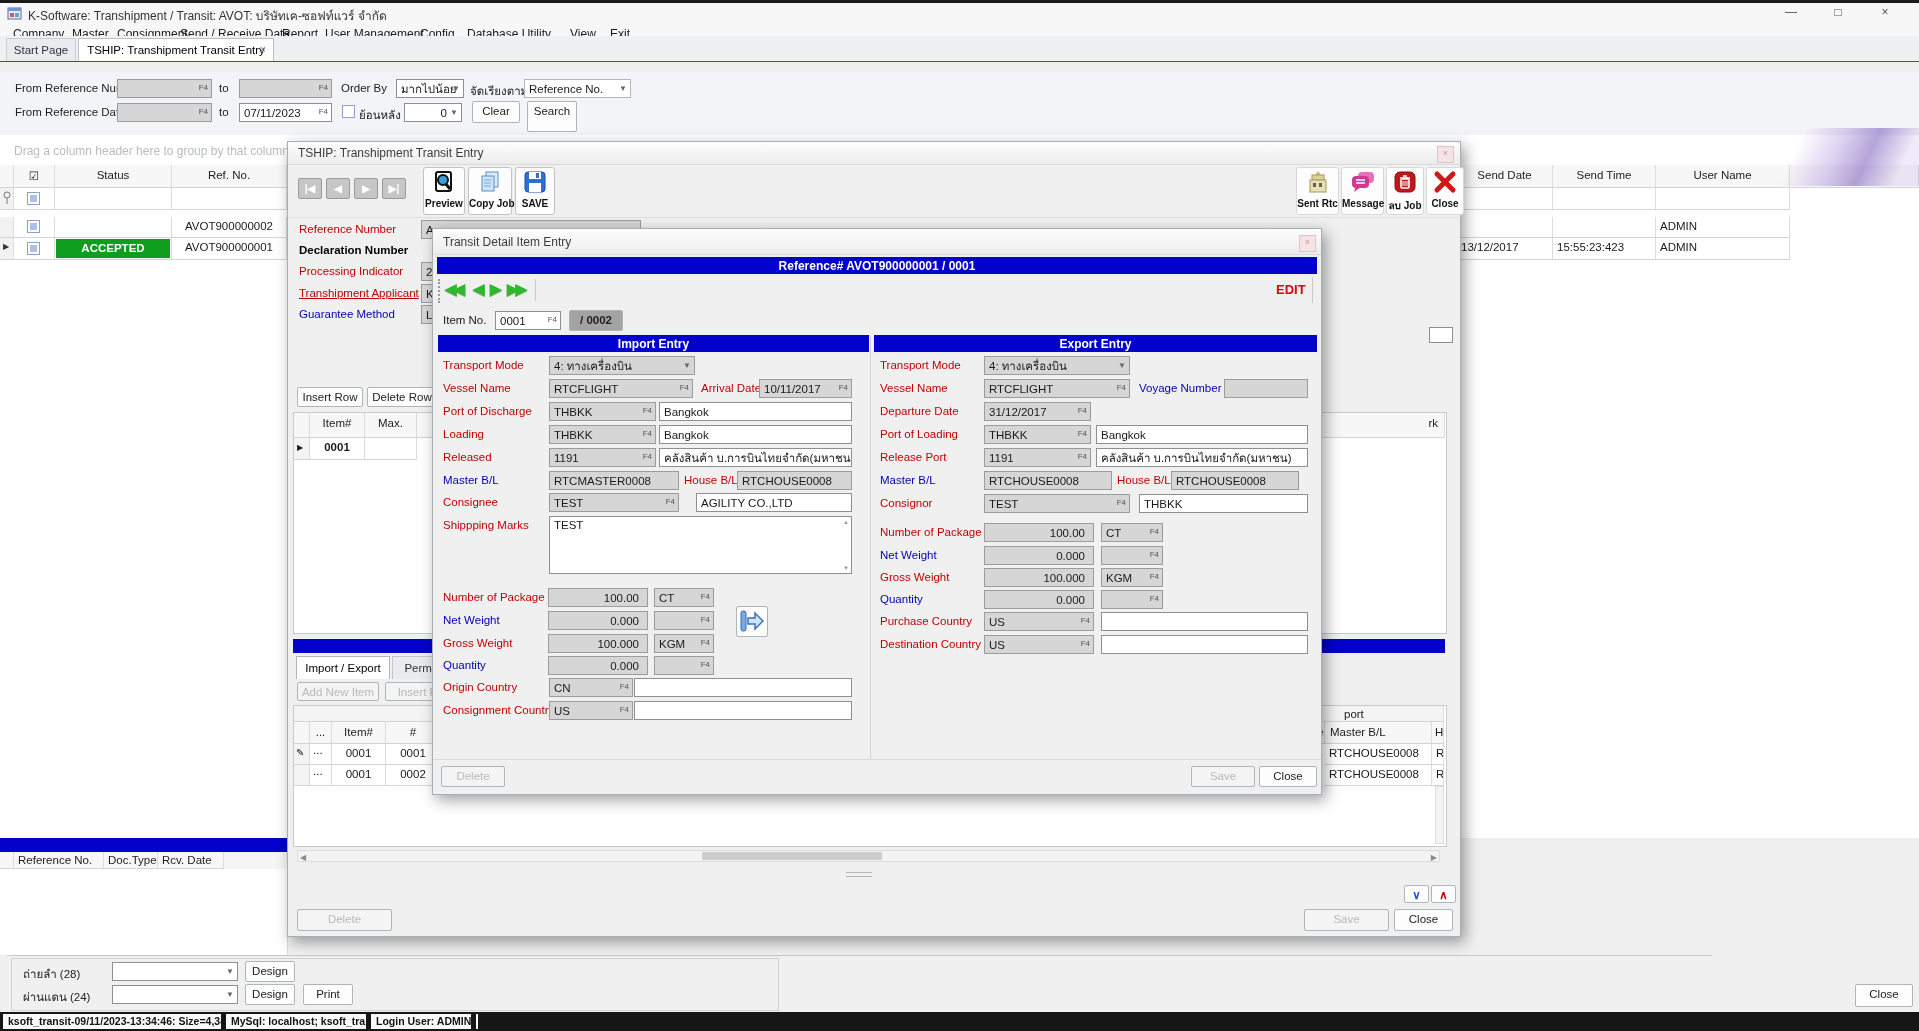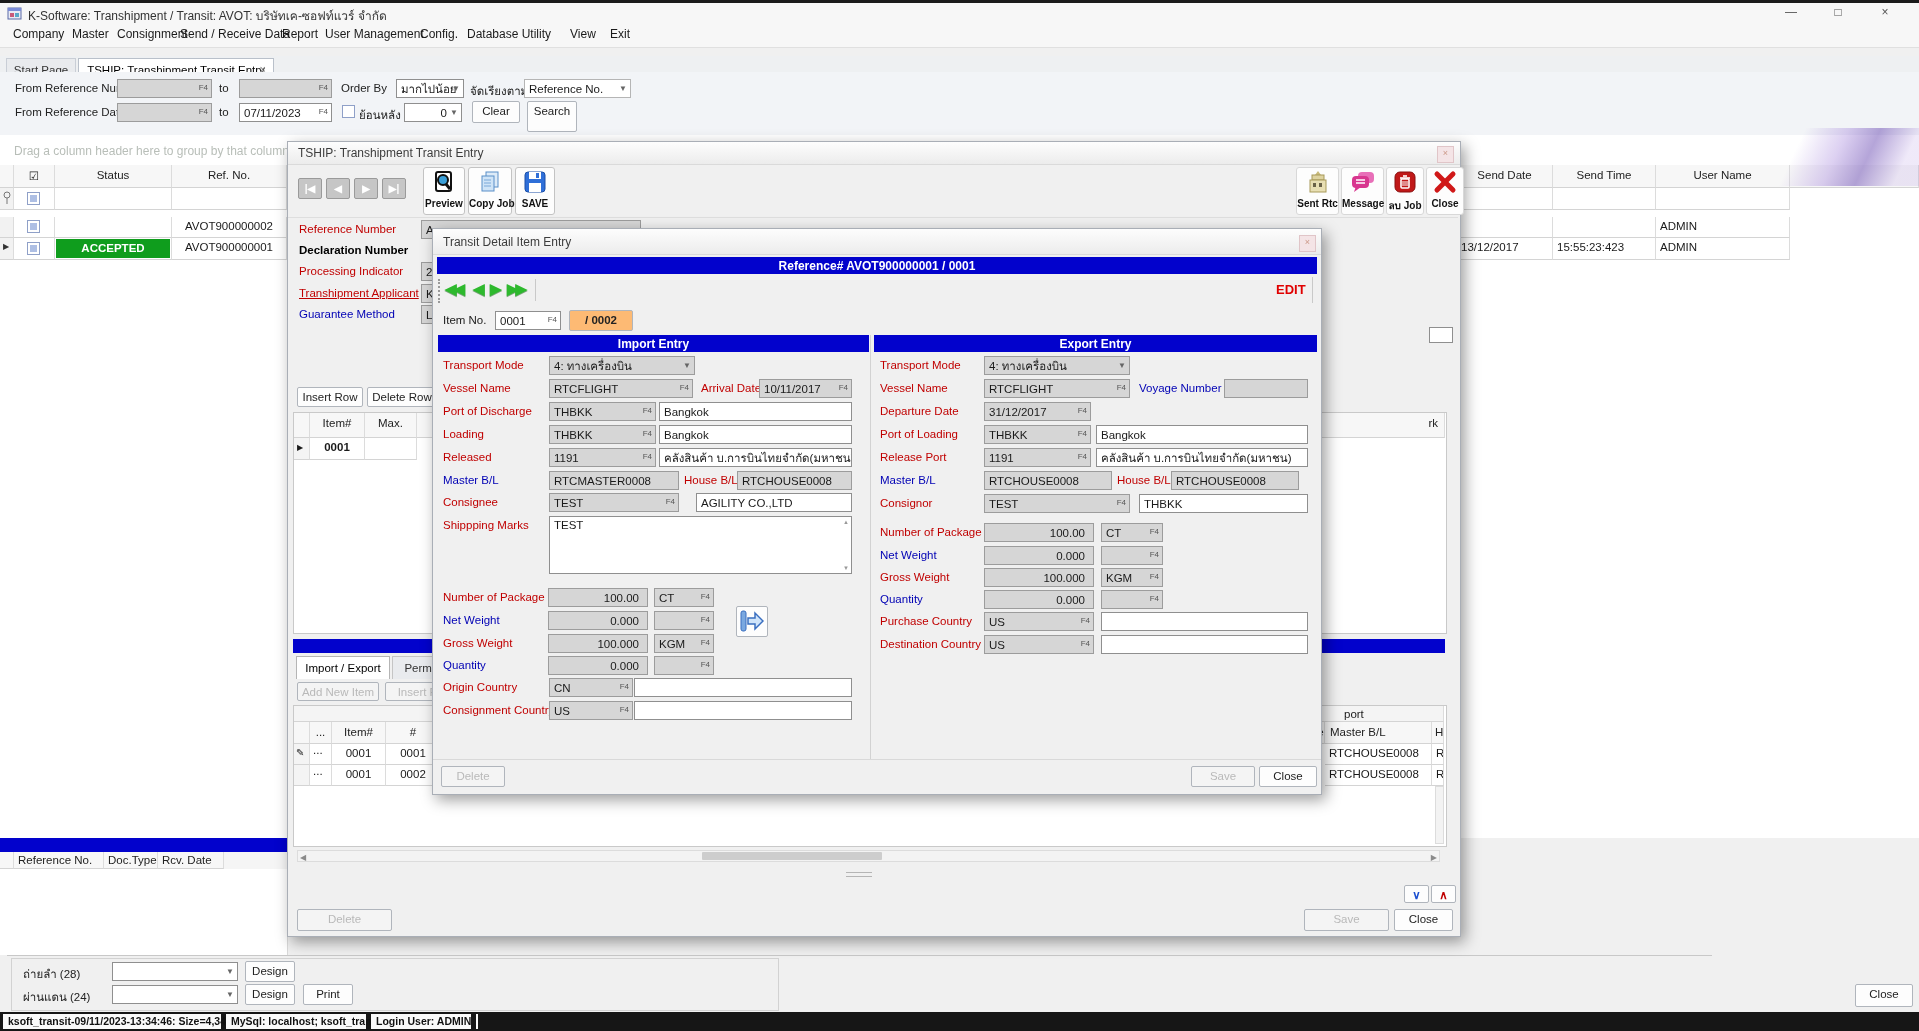--- a/index.html
+++ b/index.html
@@ -7,21 +7,21 @@
         font-family:"Liberation Sans",sans-serif;font-size:12px;color:#1a1a1a;}
   .abs{position:absolute;}
   .nowrap{white-space:nowrap;overflow:hidden;}
   
   .topedge{position:absolute;left:0;top:0;width:100%;height:3px;background:#1b1b1b;}
   .titlebar{position:absolute;left:0;top:3px;width:100%;height:20px;background:#f7f7f7;border-bottom:1px solid #e3e3e3;}
   .wintitle{position:absolute;left:28px;top:3px;font-size:12px;color:#333;}
   .winbtn{position:absolute;top:0;height:20px;width:46px;text-align:center;color:#555;font-size:12px;padding-top:2px;box-sizing:border-box;}
   .menubar{position:absolute;left:0;top:23px;width:100%;height:24px;background:#f7f7f7;border-bottom:1px solid #e0e0e0;}
   .menuitem{position:absolute;top:4px;font-size:12px;color:#1a1a1a;}
-  .tabstrip{position:absolute;left:0;top:36px;width:100%;height:25px;background:#eef0f2;border-bottom:1px solid #6d28d9;margin-top:20px;}
+  .tabstrip{position:absolute;left:0;top:36px;width:100%;height:25px;background:#eef0f2;border-bottom:1px solid #6d28d9;}
   .tab{position:absolute;top:2px;height:23px;box-sizing:border-box;font-size:11.5px;padding-top:5px;text-align:center;}
   .tab.inactive{background:#e9ebee;border:1px solid #c9ced6;border-bottom:none;color:#333;}
   .tab.active{background:#fff;border:1px solid #b9c0ca;border-bottom:none;color:#000;}
   
   .searchpanel{position:absolute;left:0;top:72px;width:100%;height:63px;background:#f2f4f7;border-bottom:1px solid #cfd5de;}
   .slabel{position:absolute;font-size:11.5px;color:#222;}
   .fld{position:absolute;height:19px;background:#d6d6d6;border:1px solid #9c9c9c;box-sizing:border-box;
        font-size:11.5px;line-height:16px;padding:1px 4px;white-space:nowrap;overflow:hidden;}
   .fld.white{background:#fff;border-color:#8f8f8f;}
   .fld.num{text-align:right;padding-right:8px;}
@@ -396,21 +396,21 @@
     <span class="greenarr" style="left:12px;top:51px;">◀◀</span>
     <span class="greenarr" style="left:40px;top:51px;">◀</span>
     <span class="greenarr" style="left:57px;top:51px;">▶</span>
     <span class="greenarr" style="left:74px;top:51px;">▶▶</span>
     <div class="vline" style="left:102px;top:50px;height:22px;"></div>
     <span class="flabel" style="left:843px;top:53px;color:#e00000;font-weight:bold;font-size:13px;">EDIT</span>
     <div class="vline" style="left:879px;top:48px;height:26px;"></div>
 
     <span class="flabel" style="left:10px;top:85px;">Item No.</span>
     <div class="fld white" style="left:62px;top:82px;width:66px;"><span>0001</span><span class="f4h">F4</span></div>
-    <div class="btn" style="left:136px;top:81px;width:64px;height:21px;font-weight:bold;background:#fdba74;">/ 0002</div>
+    <div class="btn" style="left:136px;top:81px;width:54px;height:21px;font-weight:bold;background:#a3a3a3;">/ 0002</div>
 
     <div class="bluebar" style="left:5px;top:106px;width:431px;height:17px;">Import Entry</div>
     <div class="bluebar" style="left:441px;top:106px;width:443px;height:17px;">Export Entry</div>
     <div class="vline" style="left:437px;top:106px;height:424px;background:#d2d2d2;"></div>
 
     <span class="flabel lblr" style="left:10px;top:130px;">Transport Mode</span>
     <div class="fld" style="left:116px;top:127px;width:146px;"><span>4: ทางเครื่องบิน</span><span class="caret">▼</span></div>
 
     <span class="flabel lblr" style="left:10px;top:153px;">Vessel Name</span>
     <div class="fld" style="left:116px;top:150px;width:144px;"><span>RTCFLIGHT</span><span class="f4h">F4</span></div>

